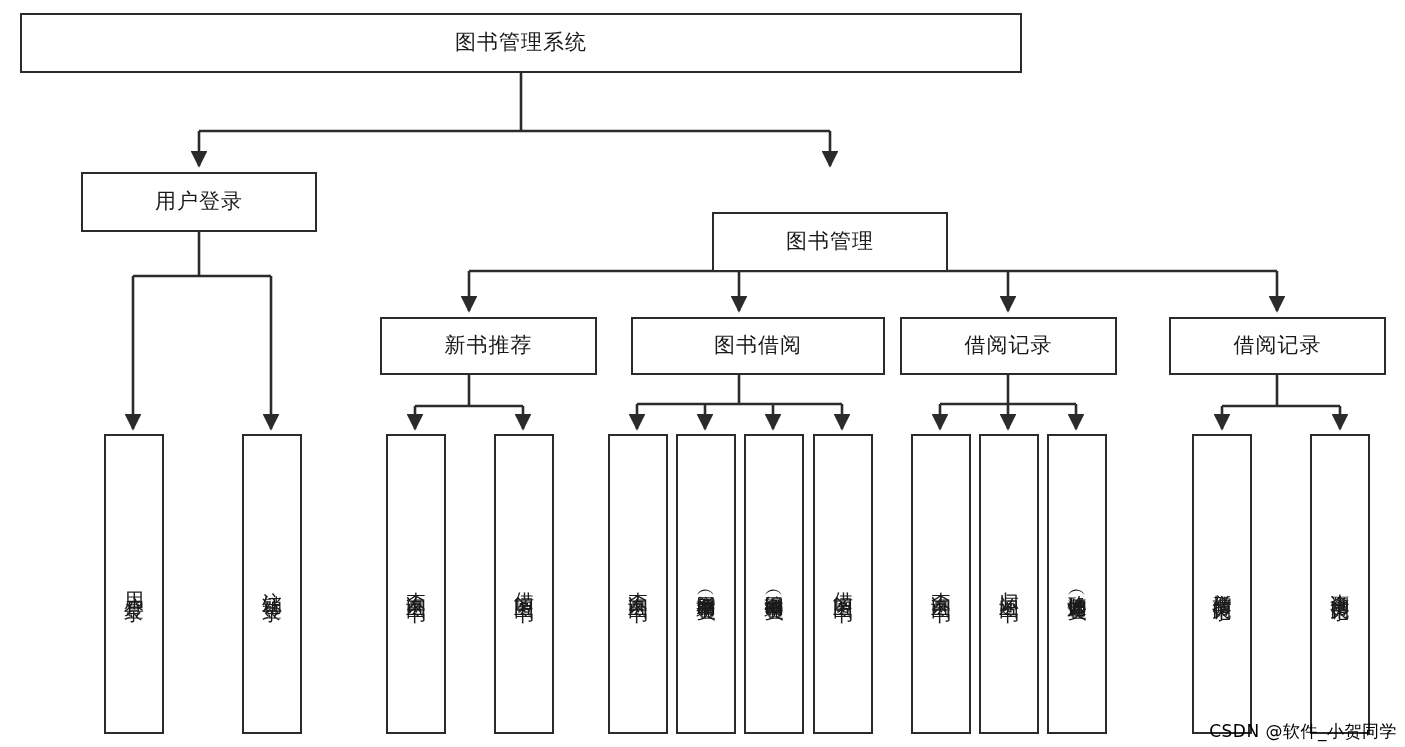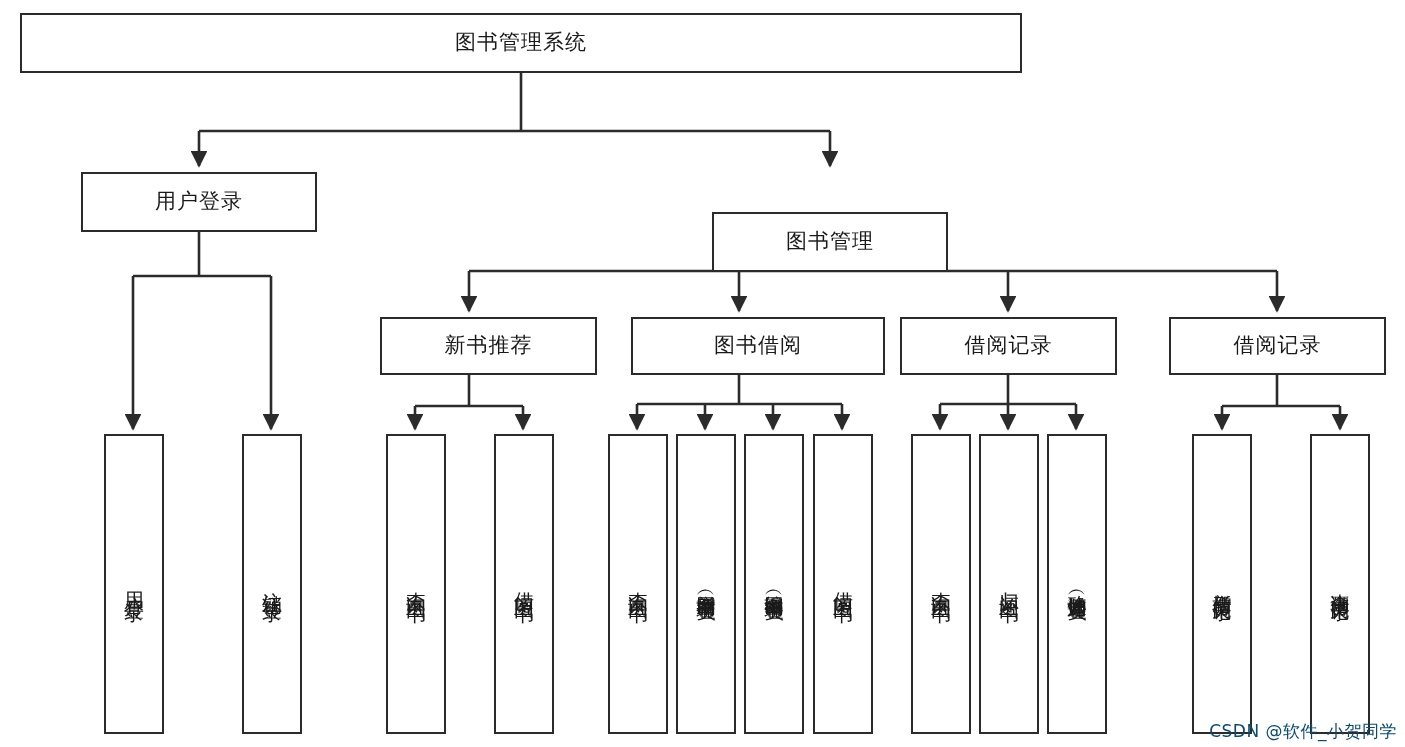--- a/index.html
+++ b/index.html
@@ -52,21 +52,21 @@
   }
   .node.vert span {
     writing-mode: vertical-rl;
     text-orientation: upright;
   }
   .watermark {
     position: absolute;
     right: 8px;
     bottom: 4px;
     font-size: 17px;
-    color: #0c4a6e;
+    color: #000000;
     letter-spacing: 0.5px;
     white-space: nowrap;
     user-select: none;
   }
 </style>
 </head>
 <body>
 
 <div id="canvas">
 

